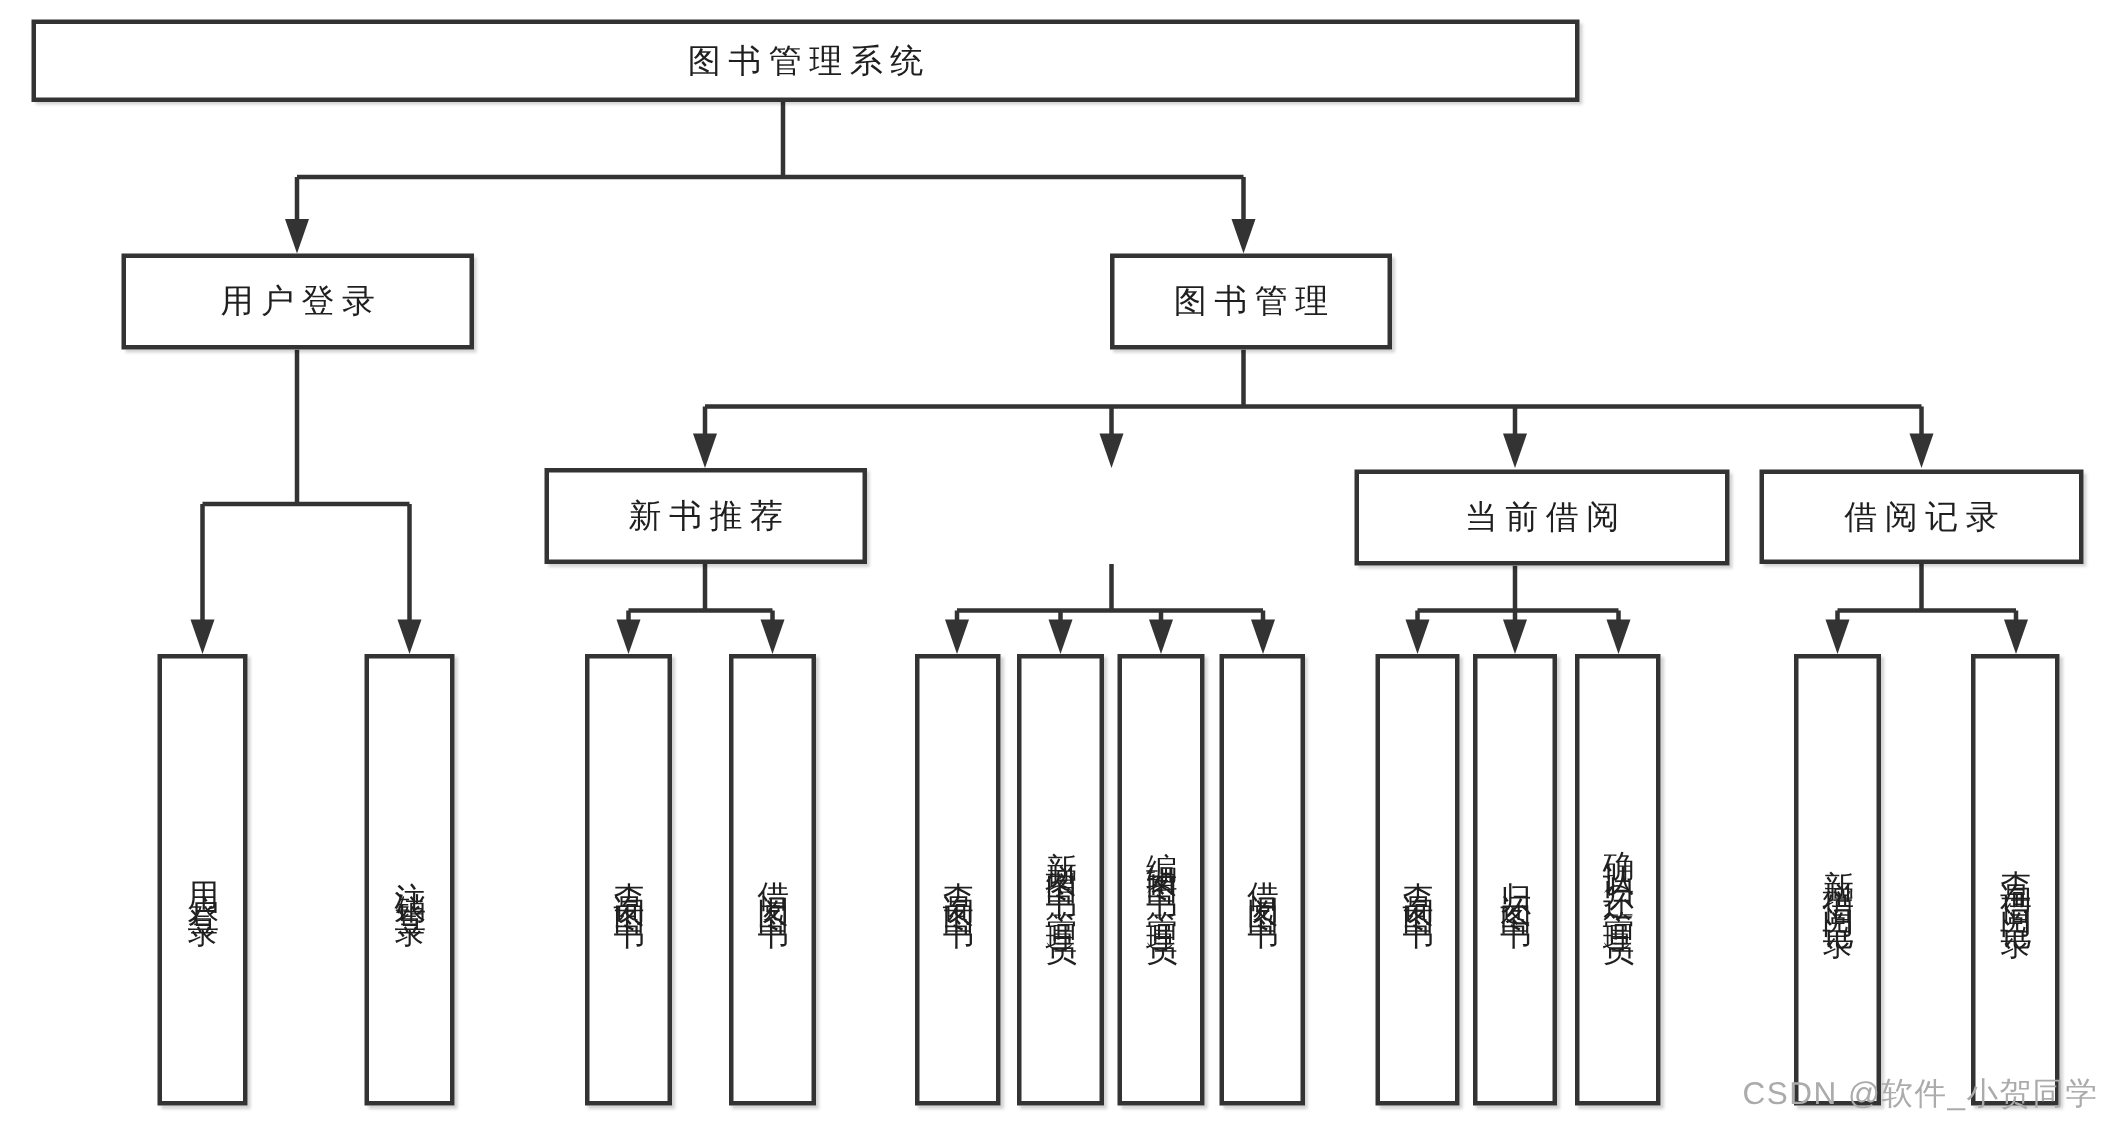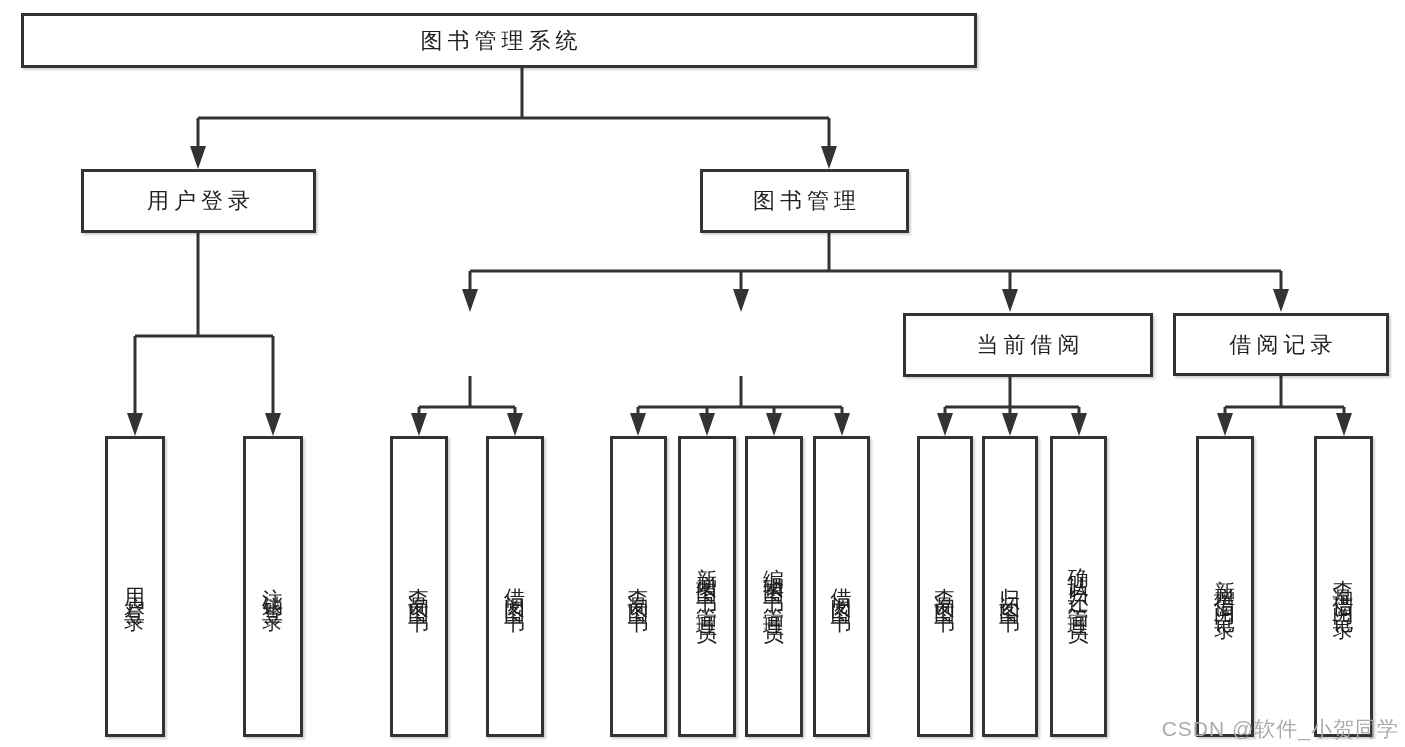--- a/index.html
+++ b/index.html
@@ -95,25 +95,26 @@
       <polygon points="766,413 782,413 774,436"></polygon>
       <polygon points="834,413 850,413 842,436"></polygon>
       <polygon points="937,413 953,413 945,436"></polygon>
       <polygon points="1002,413 1018,413 1010,436"></polygon>
       <polygon points="1071,413 1087,413 1079,436"></polygon>
       <polygon points="1217,413 1233,413 1225,436"></polygon>
       <polygon points="1336,413 1352,413 1344,436"></polygon>
     </g>
   </svg>
 
-  <div class="node hnode" style="left:21px; top:13px; width:956px; height:55px;">图书管理系统</div>
+  <div class="node hnode" style="left:21px; top:13px; width:1032px; height:55px;">图书管理系统</div>
 
   <div class="node hnode" style="left:81px; top:169px; width:235px; height:64px;">用户登录</div>
-  <div class="node hnode" style="left:700px; top:169px; width:209px; height:64px;">图书管理</div>
+  <div class="node hnode" style="left:740px; top:169px; width:188px; height:64px;">图书管理</div>
 
+  <div class="node hnode" style="left:363px; top:312px; width:215px; height:64px;">新书推荐</div>
   <div class="node hnode" style="left:903px; top:313px; width:250px; height:64px;">当前借阅</div>
   <div class="node hnode" style="left:1173px; top:313px; width:216px; height:63px;">借阅记录</div>
 
   <div class="node leaf" style="left:105px; top:436px; width:60px; height:301px;">
     <span class="vtext">用户登录</span>
   </div>
   <div class="node leaf" style="left:243px; top:436px; width:60px; height:301px;">
     <span class="vtext">注销登录</span>
   </div>
 

